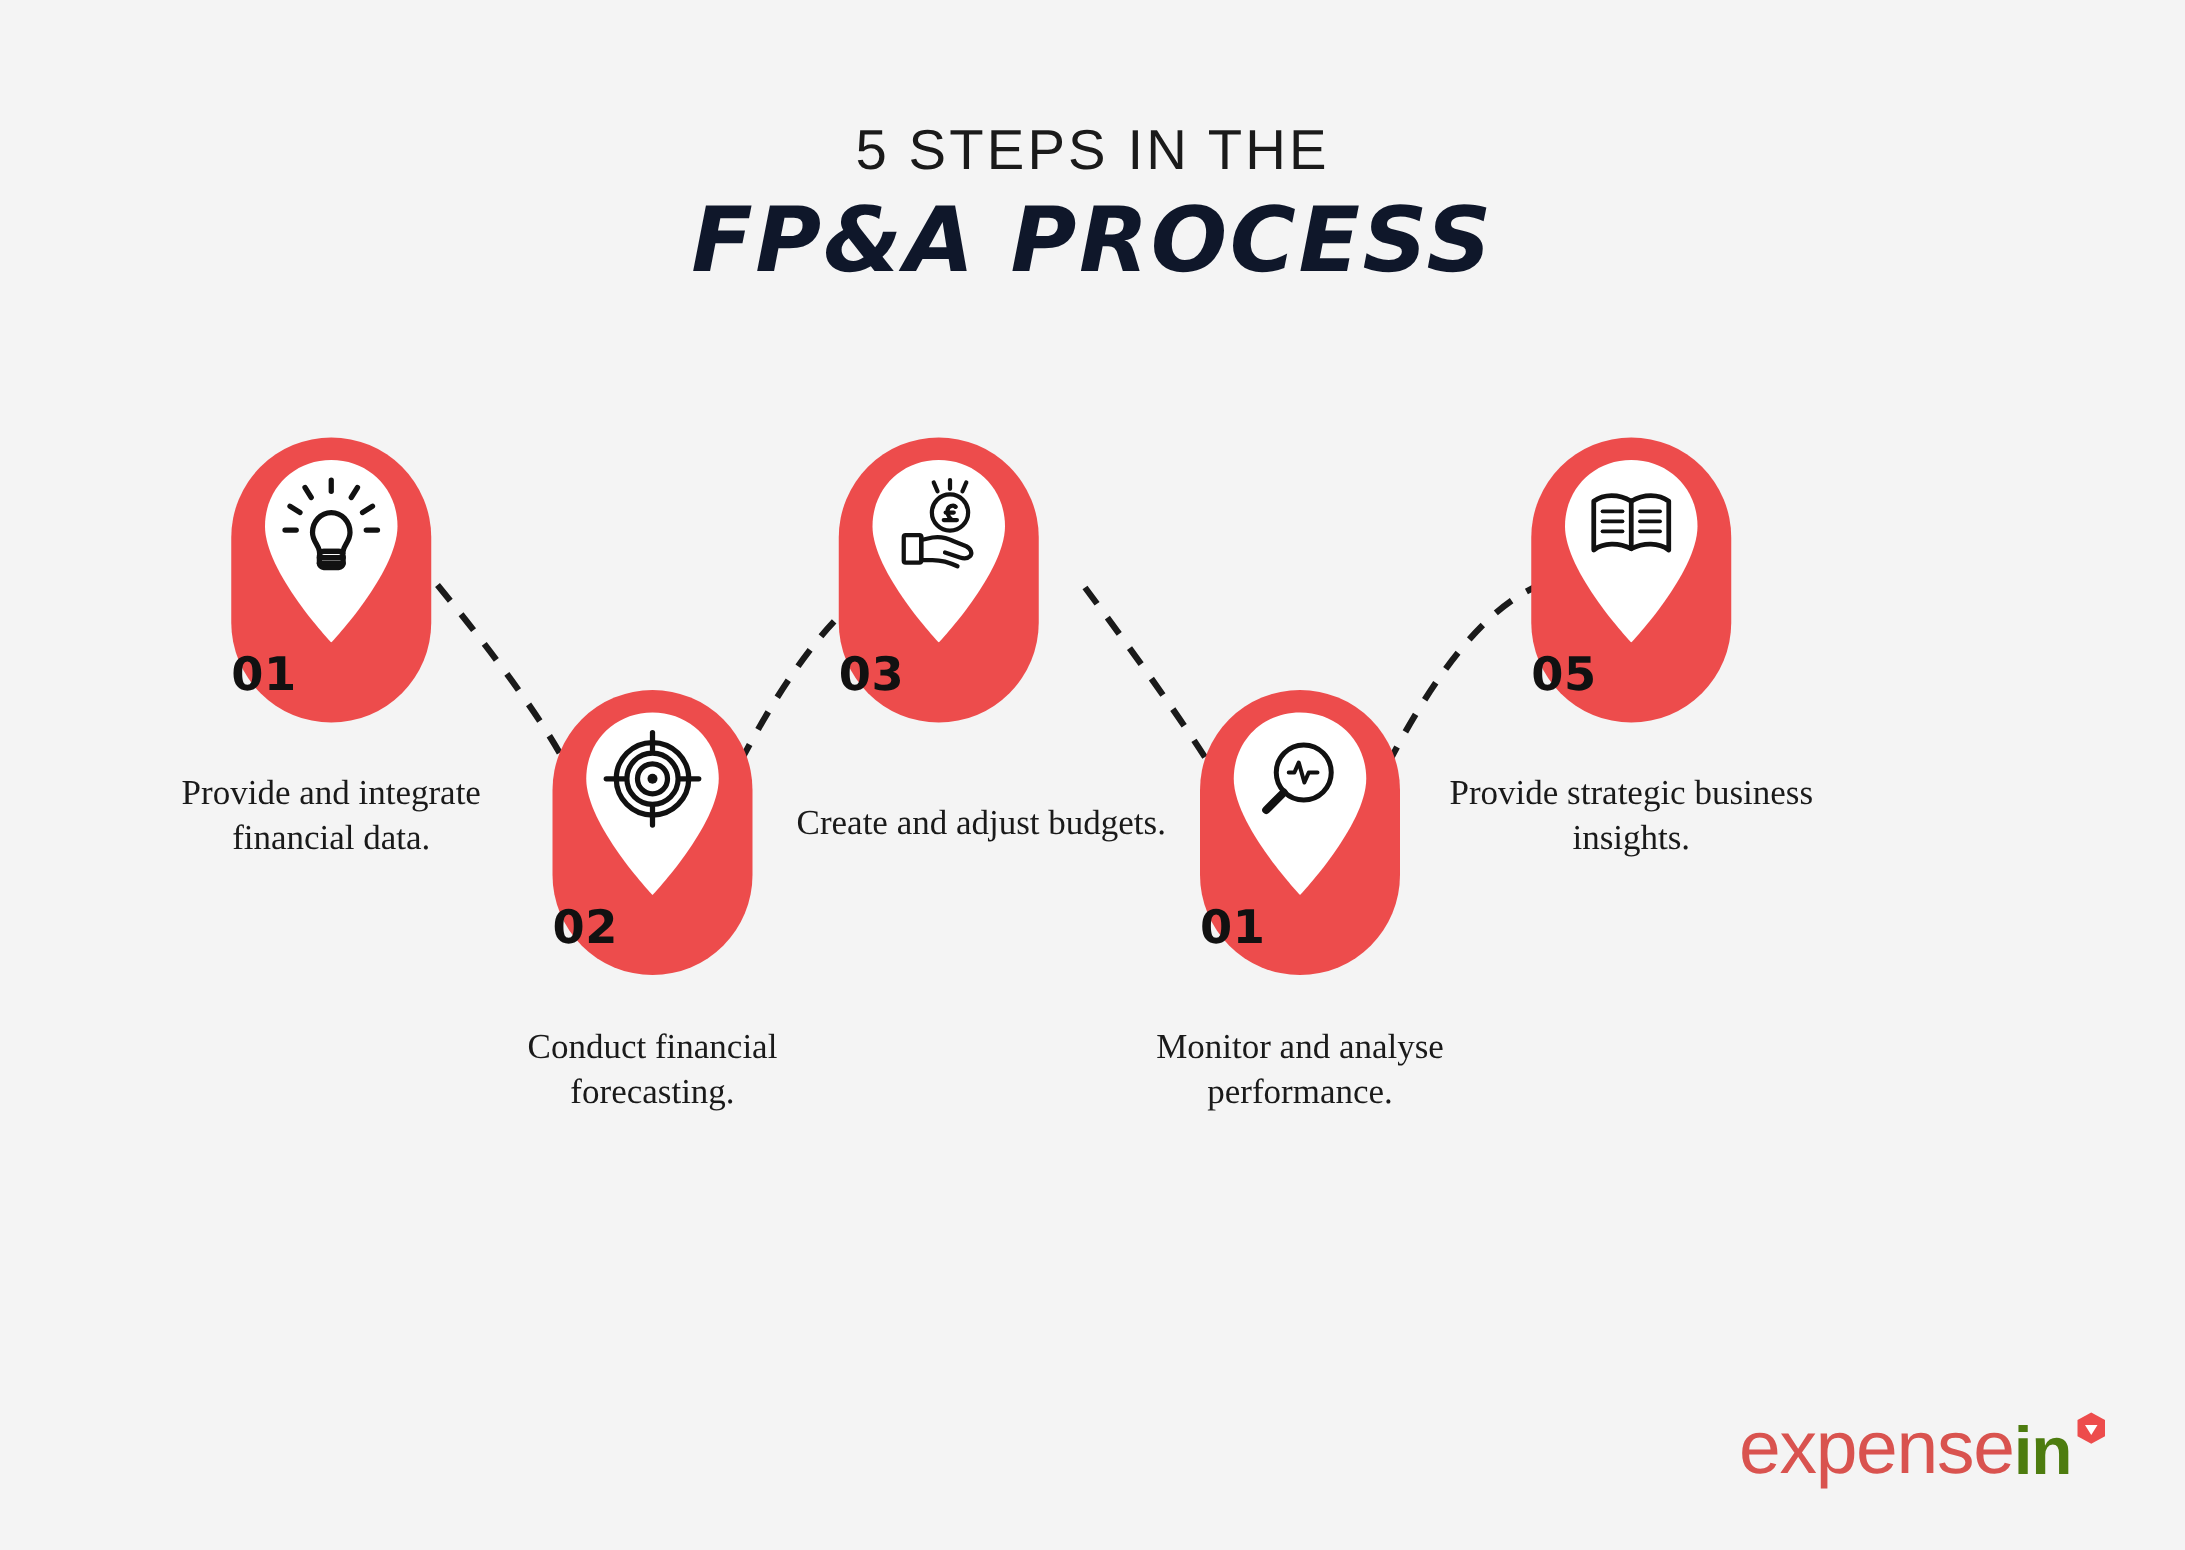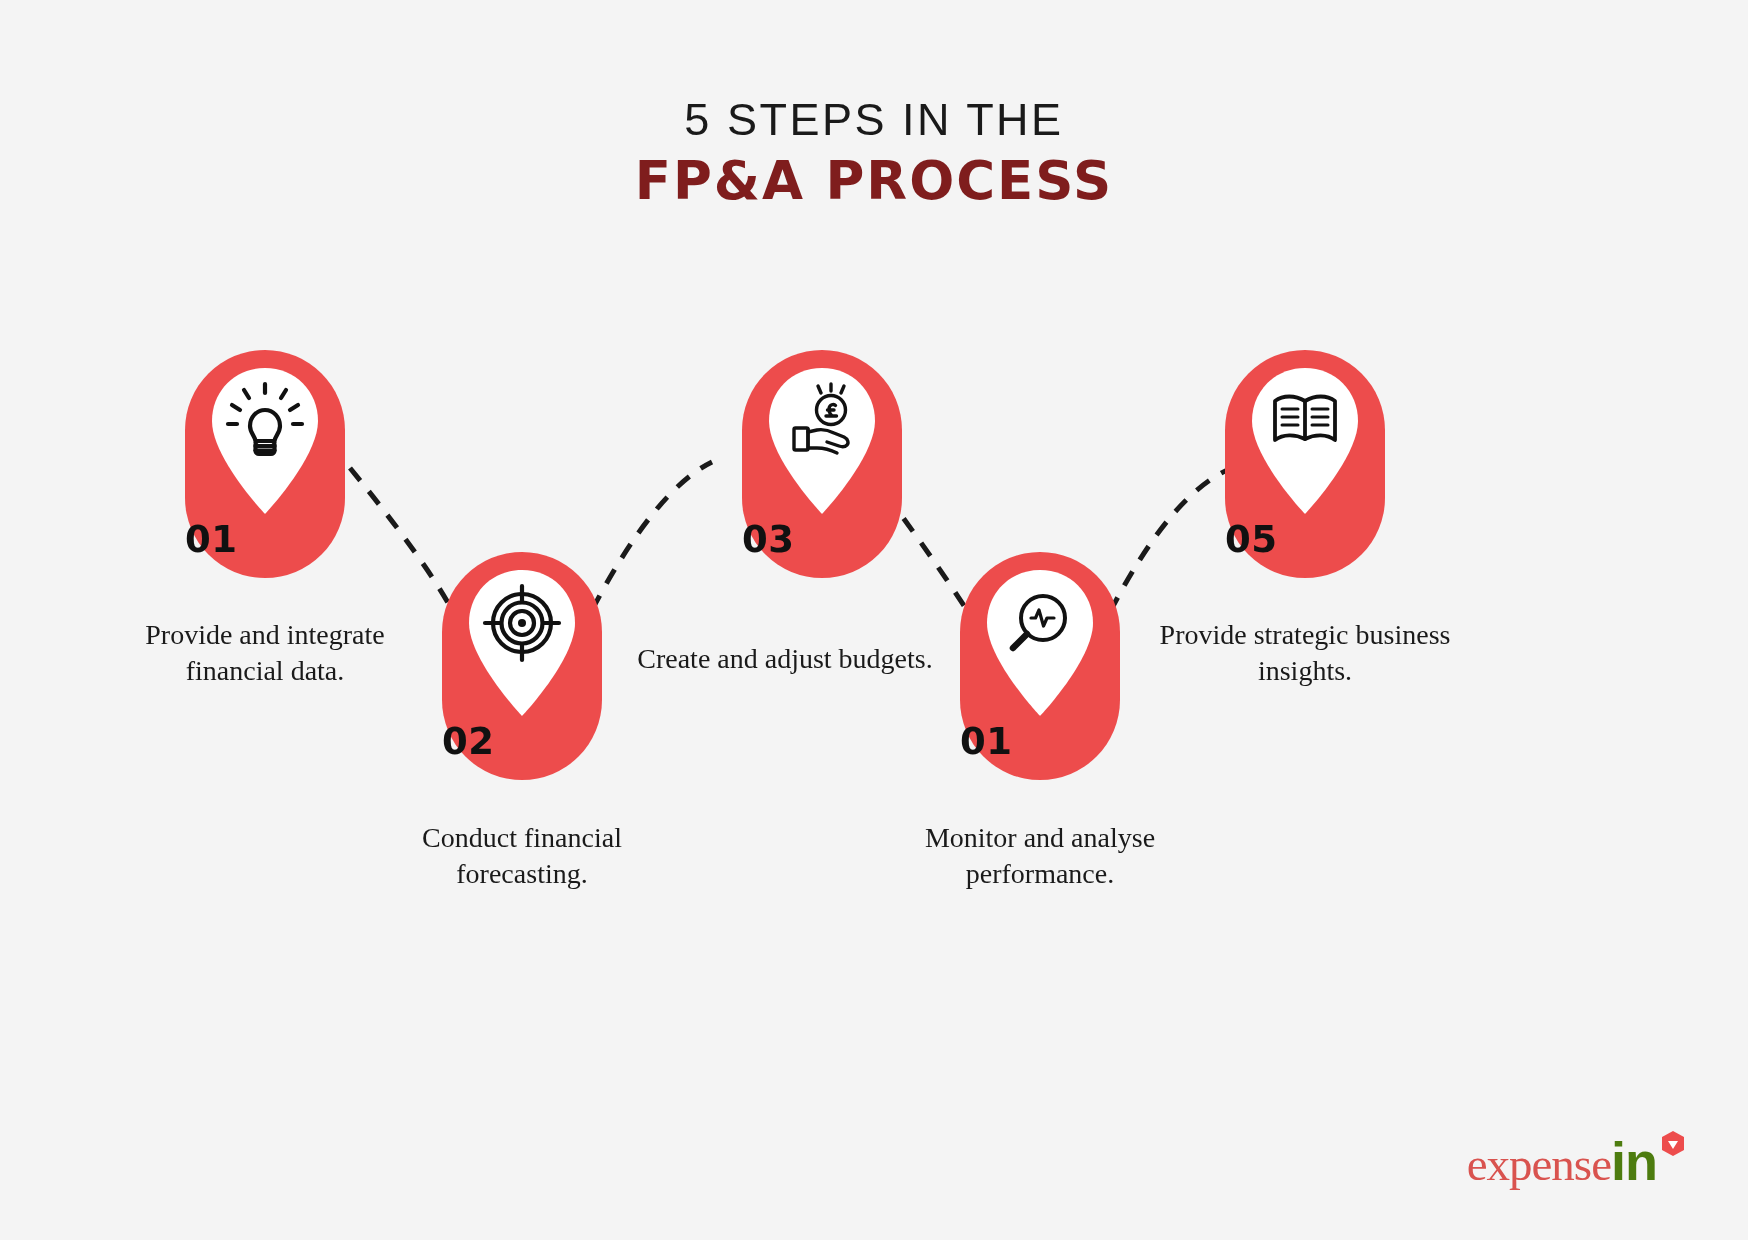--- a/index.html
+++ b/index.html
@@ -23,26 +23,27 @@
   .title-small {
     font-family: "Liberation Sans", sans-serif;
     font-size: 45px;
     letter-spacing: 2.5px;
     color: #1a1a1a;
     font-weight: 400;
     line-height: 1.1;
   }
   .title-big {
     font-family: "DejaVu Sans", sans-serif;
-    font-size: 53px;
+    font-size: 72px;
     font-weight: 900;
     letter-spacing: 2px;
-    color: #7f1d1d;
+    color: #0f172a;
     line-height: 1.15;
     margin-top: 6px;
+    font-style: italic;
   }
 
   
   .connectors {
     position: absolute;
     top: 0; left: 0;
     width: 1748px;
     height: 1240px;
     pointer-events: none;
   }
@@ -91,22 +92,22 @@
 
   
   .logo {
     position: absolute;
     right: 62px;
     bottom: 52px;
     display: flex;
     align-items: flex-end;
   }
   .logo-expense {
-    font-family: Liberation Serif, serif;
-    font-size: 47px;
+    font-family: Liberation Sans, sans-serif;
+    font-size: 60px;
     font-weight: 400;
     color: #d9534f;
     letter-spacing: -1px;
     line-height: 1;
   }
   .logo-in {
     font-family: "Liberation Sans", sans-serif;
     font-size: 54px;
     font-weight: 700;
     color: #4d7c0f;
@@ -171,21 +172,21 @@
         <line x1="0" y1="22" x2="0" y2="37" stroke-width="4.2" stroke-linecap="round"></line>
         <line x1="-37" y1="0" x2="-22" y2="0" stroke-width="4.2" stroke-linecap="round"></line>
         <line x1="22" y1="0" x2="37" y2="0" stroke-width="4.2" stroke-linecap="round"></line>
       </g>
     </svg>
   </div>
   <div class="step-num">02</div>
 </div>
 <div class="caption" style="left:367px; top:820px;">Conduct financial forecasting.</div>
 
-<div class="step" style="left:742px; top:350px; width:160px; height:228px;">
+<div class="step" style="left:671px; top:350px; width:160px; height:228px;">
   <div class="capsule"></div>
   <div class="pin">
     <svg width="118" height="148" viewBox="0 0 118 148">
       <path d="M59 148 C59 148 6 92 6 55 C6 25 29 2 59 2 C89 2 112 25 112 55 C112 92 59 148 59 148 Z" fill="#ffffff"></path>
       <g transform="translate(59,56)" stroke="#111" fill="none" stroke-width="3.4" stroke-linecap="round" stroke-linejoin="round">
         <circle cx="9" cy="-12" r="14.5"></circle>
         <path d="M 4 -6 L 14.5 -6 M 5.5 -12 L 12 -12 M 10.5 -6 C 10.5 -6 6.5 -9 7 -13.5 C 7.4 -17.5 12 -18.5 13.5 -16.5"></path>
         <line x1="9" y1="-31" x2="9" y2="-38"></line>
         <line x1="-1" y1="-29" x2="-4" y2="-36"></line>
         <line x1="19" y1="-29" x2="22" y2="-36"></line>

